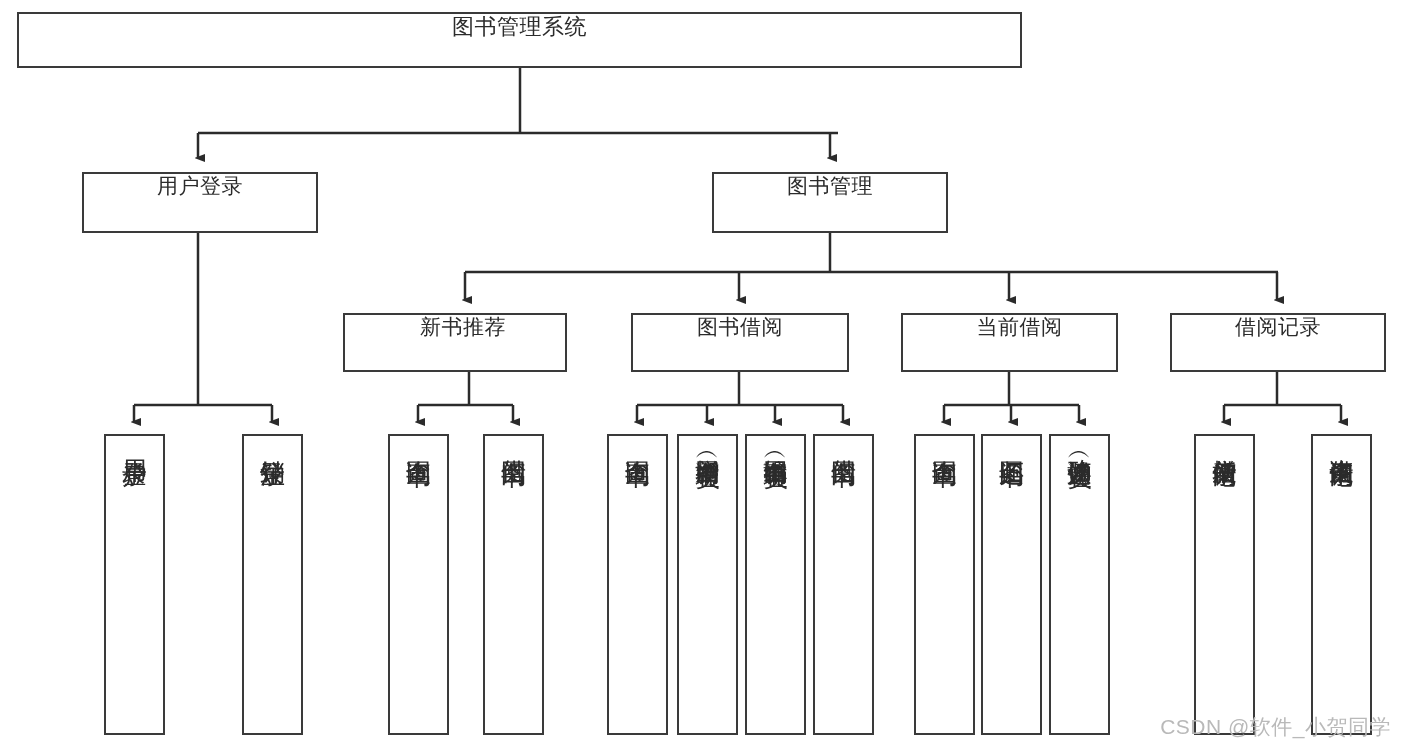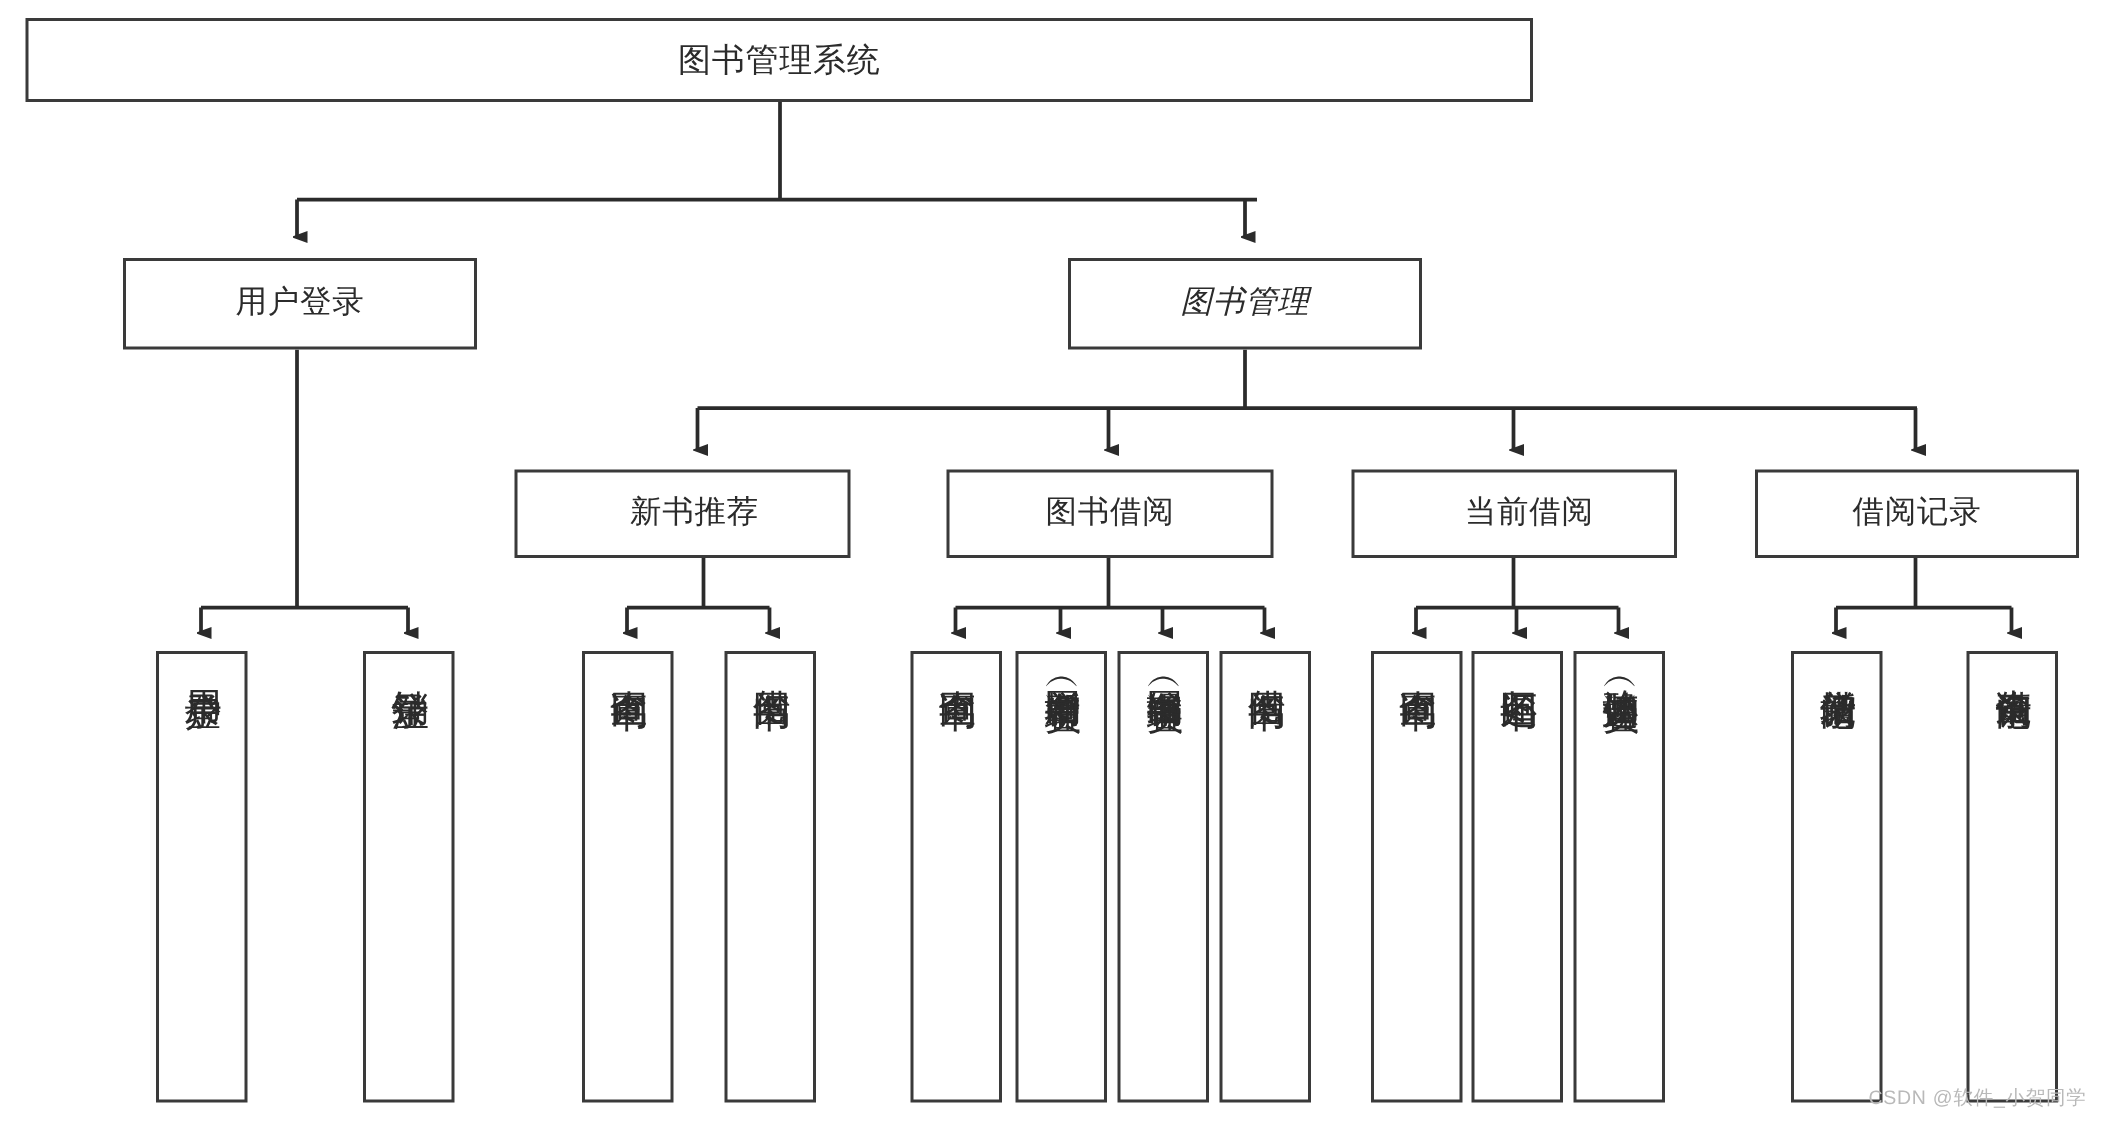--- a/index.html
+++ b/index.html
@@ -25,21 +25,21 @@
     width: 1405px;
     height: 747px;
     pointer-events: none;
   }
   .node {
     position: absolute;
     box-sizing: border-box;
     background: #ffffff;
     border: 2px solid #3a3a3a;
     display: flex;
-    align-items: center;
+    align-items: flex-start;
     justify-content: center;
     color: #2b2b2b;
     z-index: 2;
   }
   .node .label {
     display: block;
     text-align: center;
     line-height: 1.18;
     white-space: pre;
   }
@@ -65,21 +65,21 @@
     letter-spacing: 1px;
     white-space: nowrap;
   }
   .node.vert.tall .label {
     font-size: 24px;
   }
   .watermark {
     position: absolute;
     right: 14px;
     bottom: 6px;
-    font-size: 13px;
+    font-size: 21px;
     color: #b9b9b9;
     z-index: 5;
     white-space: nowrap;
     letter-spacing: 0.5px;
   }
 </style>
 </head>
 <body>
 
 <div id="canvas">
@@ -134,21 +134,21 @@
     </g>
   </svg>
 
   <div class="node horiz root" style="left:17px; top:12px; width:1005px; height:56px;">
     <span class="label">图书管理系统</span>
   </div>
 
   <div class="node horiz" style="left:82px; top:172px; width:236px; height:61px;">
     <span class="label">用户登录</span>
   </div>
-  <div class="node horiz" style="left:712px; top:172px; width:236px; height:61px;font-style:italic;">
+  <div class="node horiz" style="left:712px; top:172px; width:236px; height:61px;">
     <span class="label">图书管理</span>
   </div>
 
   <div class="node horiz" style="left:343px; top:313px; width:224px; height:59px;padding-left:16px;">
     <span class="label">新书推荐</span>
   </div>
   <div class="node horiz" style="left:631px; top:313px; width:218px; height:59px;">
     <span class="label">图书借阅</span>
   </div>
   <div class="node horiz" style="left:901px; top:313px; width:217px; height:59px;padding-left:20px;">

